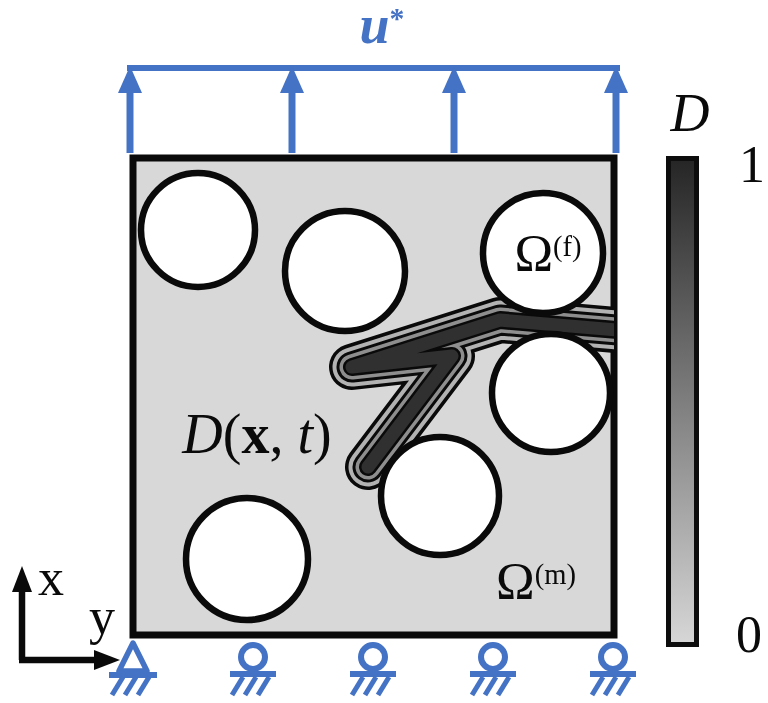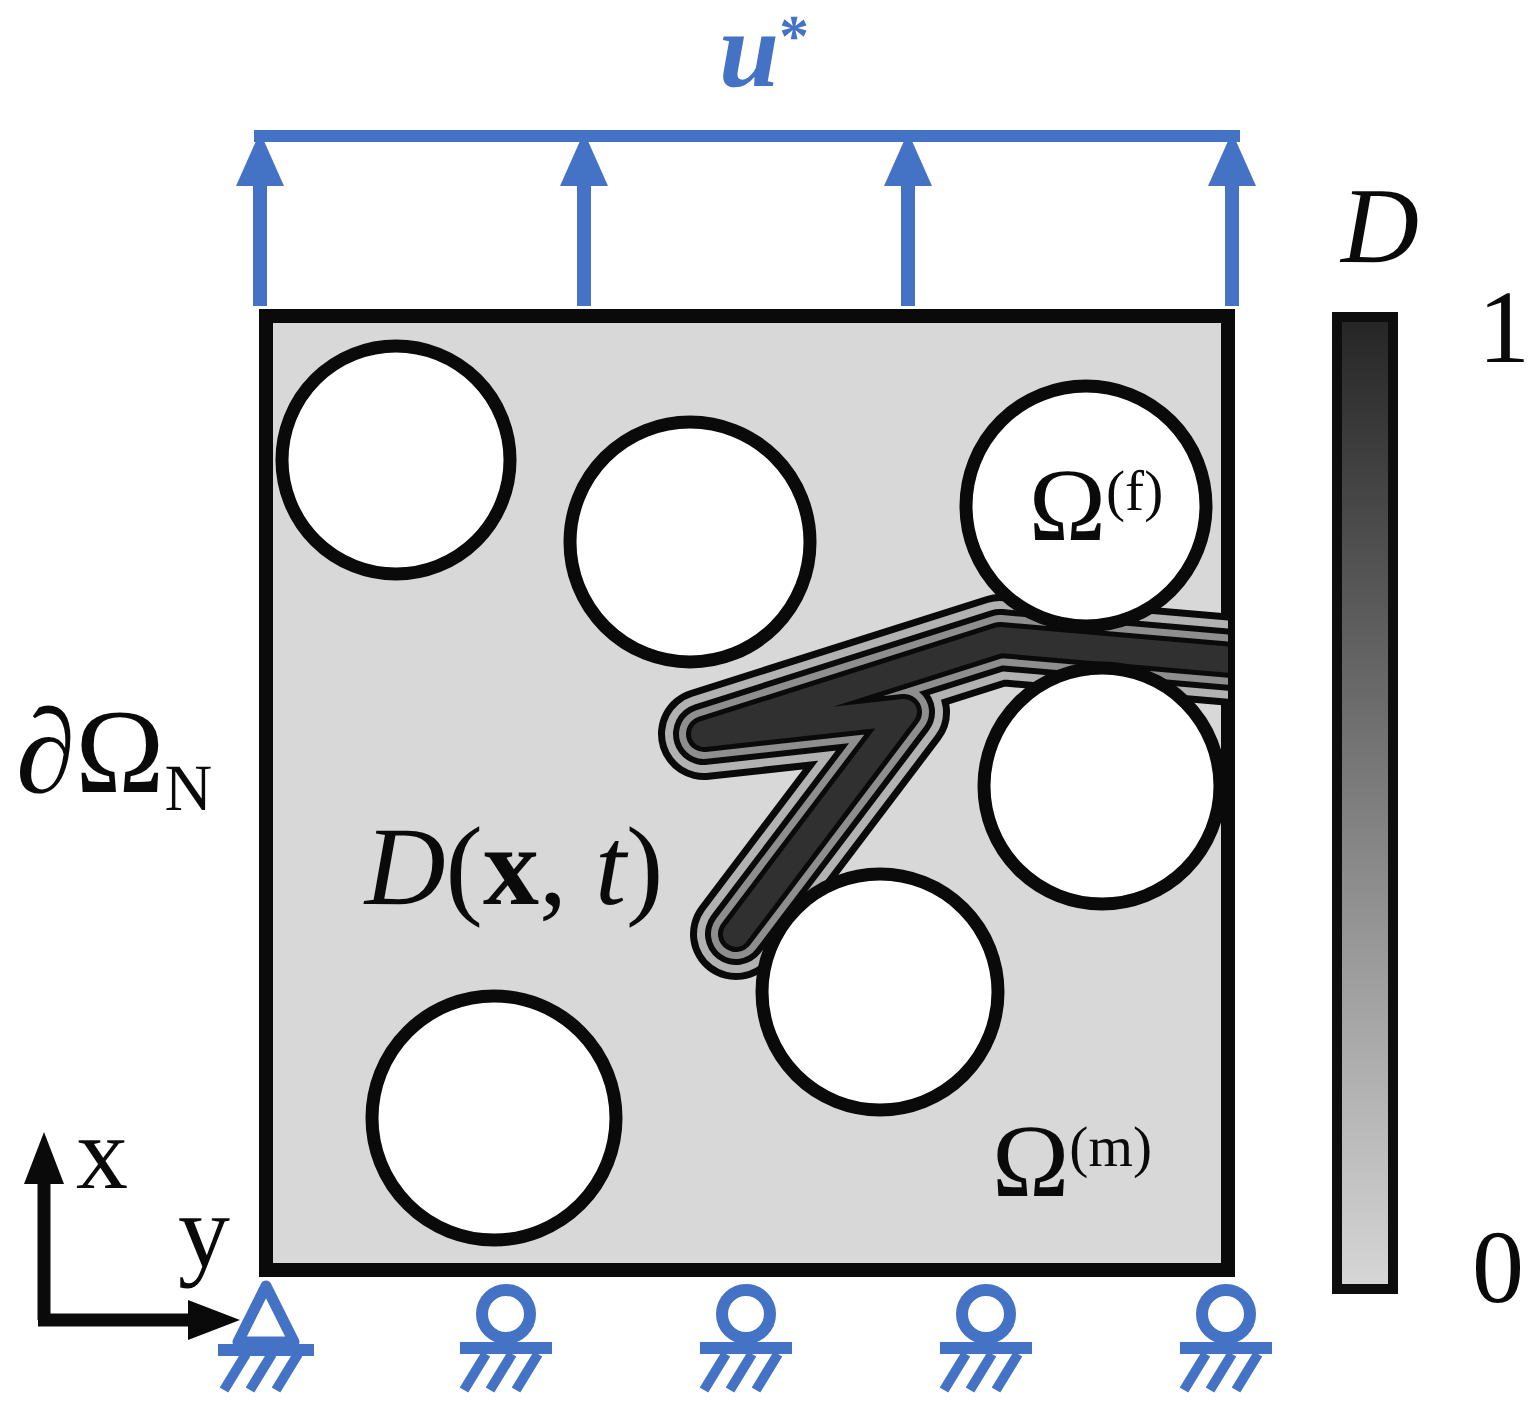--- a/index.html
+++ b/index.html
@@ -128,23 +128,20 @@
       <line x1="19" y1="660" x2="98" y2="660" style="stroke:var(--ink);stroke-width:6.5;"></line>
       <path d="M120,660 l-26,-10 v20 Z" style="fill:var(--ink);"></path>
     </g>
   </svg>
 
   <div class="lbl blue fs-u" style="left:382px;top:25px;">
     <span class="it">u</span><span class="sup">*</span>
   </div>
 
 
-  <div class="lbl fs-bound" style="left:57px;top:376px;">
-    <span>∂Ω</span><span class="sub">N</span>
-  </div>
 
   <div class="lbl fs-omega" style="left:536px;top:582px;">
     <span>Ω</span><span class="sup">(m)</span>
   </div>
 
   <div class="lbl fs-omega" style="left:548px;top:254px;">
     <span>Ω</span><span class="sup">(f)</span>
   </div>
 
   <div class="lbl fs-damage" style="left:257px;top:434px;text-align:right;">

